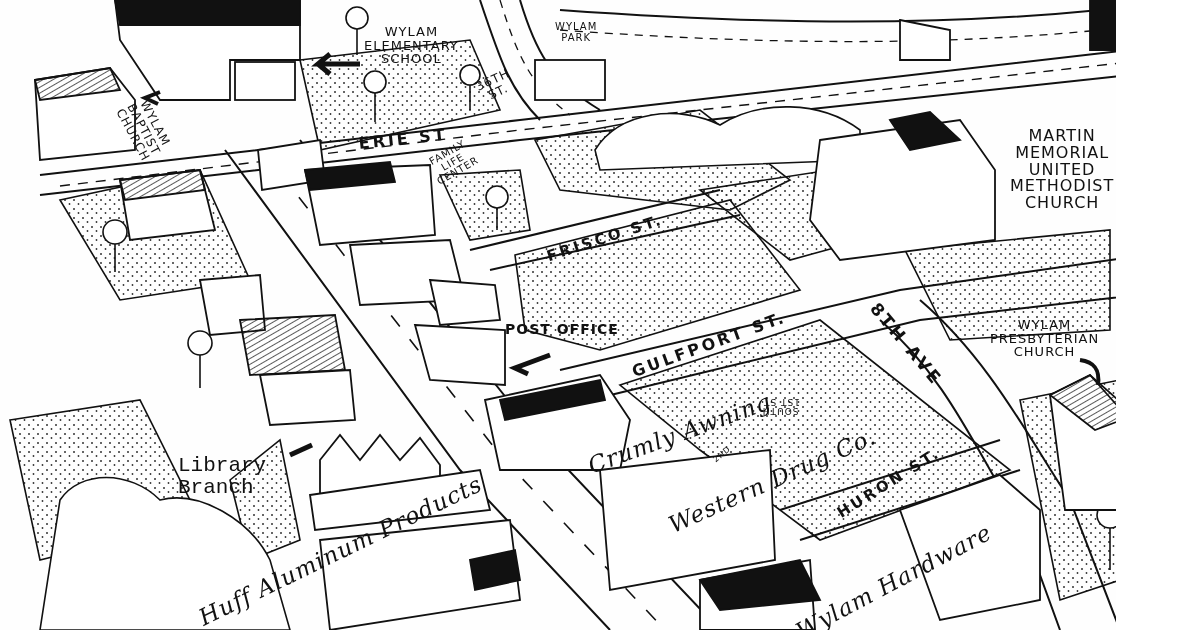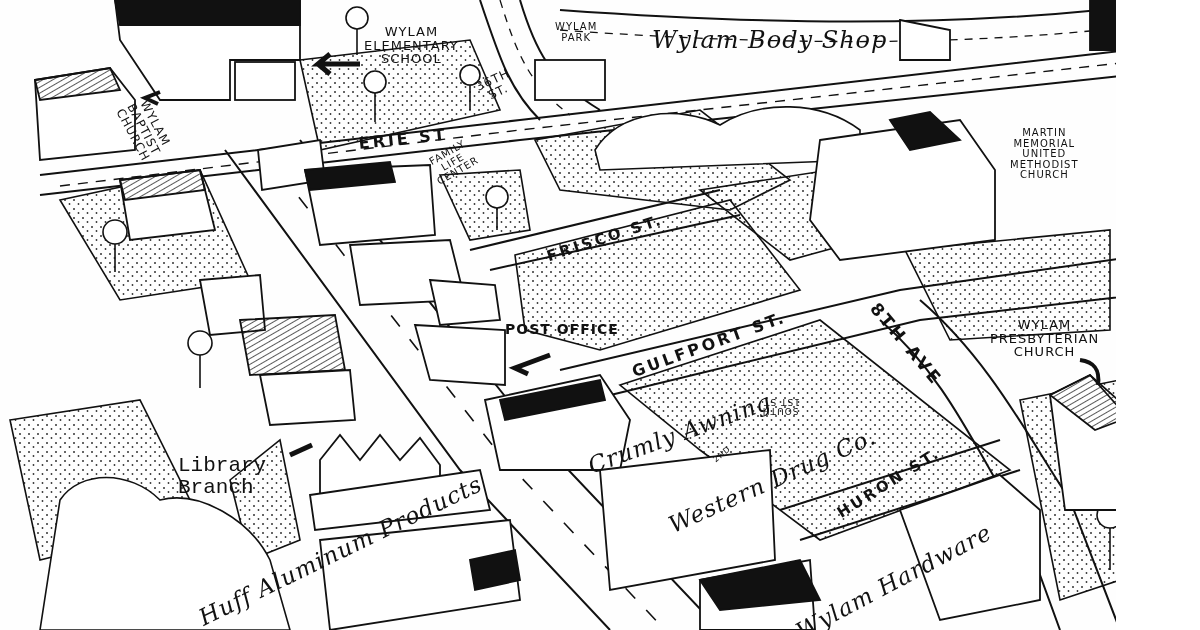--- a/index.html
+++ b/index.html
@@ -146,28 +146,27 @@
   </svg>
 
   <div class="lbl caps" style="left:364px;top:25px;font-size:13px;">WYLAM
 ELEMENTARY
 SCHOOL</div>
   <div class="lbl caps" style="left:147px;top:95px;font-size:12px;transform:rotate(62deg);">WYLAM
 BAPTIST
 CHURCH</div>
   <div class="lbl caps" style="left:555px;top:22px;font-size:10px;">WYLAM
 PARK</div>
-  <div class="lbl script" style="left:652px;top:28px;font-size:24px;">Wylam Body Shop</div>
   <div class="lbl caps" style="left:474px;top:82px;font-size:12px;transform:rotate(-25deg);">36TH
 ST.</div>
   <div class="lbl street" style="left:358px;top:136px;font-size:16px;transform:rotate(-6deg);">ERIE ST</div>
   <div class="lbl caps" style="left:425px;top:160px;font-size:10px;transform:rotate(-30deg);">FAMILY
 LIFE
 CENTER</div>
-  <div class="lbl caps" style="left:1010px;top:128px;font-size:10px;">MARTIN
+  <div class="lbl caps" style="left:1010px;top:128px;font-size:16px;">MARTIN
 MEMORIAL
 UNITED
 METHODIST
 CHURCH</div>
   <div class="lbl caps" style="left:990px;top:318px;font-size:13px;">WYLAM
 PRESBYTERIAN
 CHURCH</div>
   <div class="lbl street" style="left:545px;top:250px;font-size:15px;transform:rotate(-18deg);">FRISCO ST.</div>
   <div class="lbl caps" style="left:505px;top:322px;font-size:14px;font-weight:bold;">POST OFFICE</div>
   <div class="lbl street" style="left:630px;top:365px;font-size:16px;transform:rotate(-20deg);">GULFPORT ST.</div>

